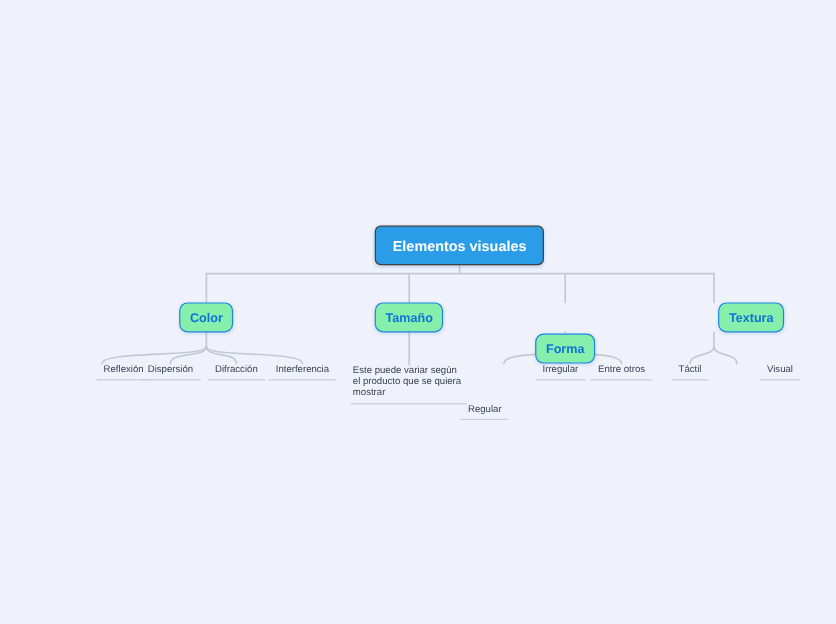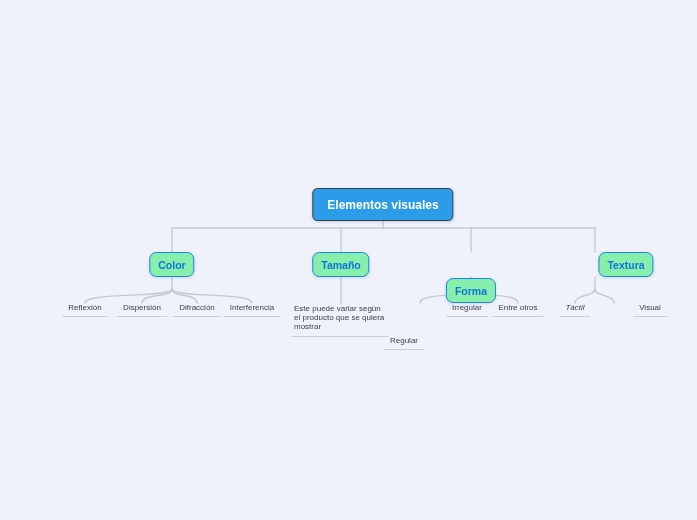--- a/index.html
+++ b/index.html
@@ -121,29 +121,29 @@
     <path d="M595,289 C595,297 614,294 614,303"></path>
   </svg>
 
   <div class="root-node" style="left:383px;">Elementos visuales</div>
 
   <div class="branch-node" style="left:172px;">Color</div>
   <div class="branch-node" style="left:341px;">Tamaño</div>
   <div class="branch-node" style="left:471px;margin-top:26px;">Forma</div>
   <div class="branch-node" style="left:595px;margin-left:31px;">Textura</div>
 
-  <div class="leaf-node" style="left:85px;">Reflexión</div>
+  <div class="leaf-node" style="left:103px;">Reflexión</div>
   <div class="leaf-node" style="left:142px;">Dispersión</div>
   <div class="leaf-node" style="left:197px;text-align:right;">Difracción</div>
   <div class="leaf-node" style="left:252px;">Interferencia</div>
 
   <div class="leaf-block">Este puede variar según
 el producto que se quiera
 mostrar</div>
 
   <div class="leaf-node" style="left:404px;margin-top:33px;">Regular</div>
   <div class="leaf-node" style="left:467px;">Irregular</div>
   <div class="leaf-node" style="left:518px;">Entre otros</div>
 
-  <div class="leaf-node" style="left:575px;font-style:italic;">Táctil</div>
+  <div class="leaf-node" style="left:575px;">Táctil</div>
   <div class="leaf-node" style="left:650px;">Visual</div>
 
 </div>
 
 </body></html>

